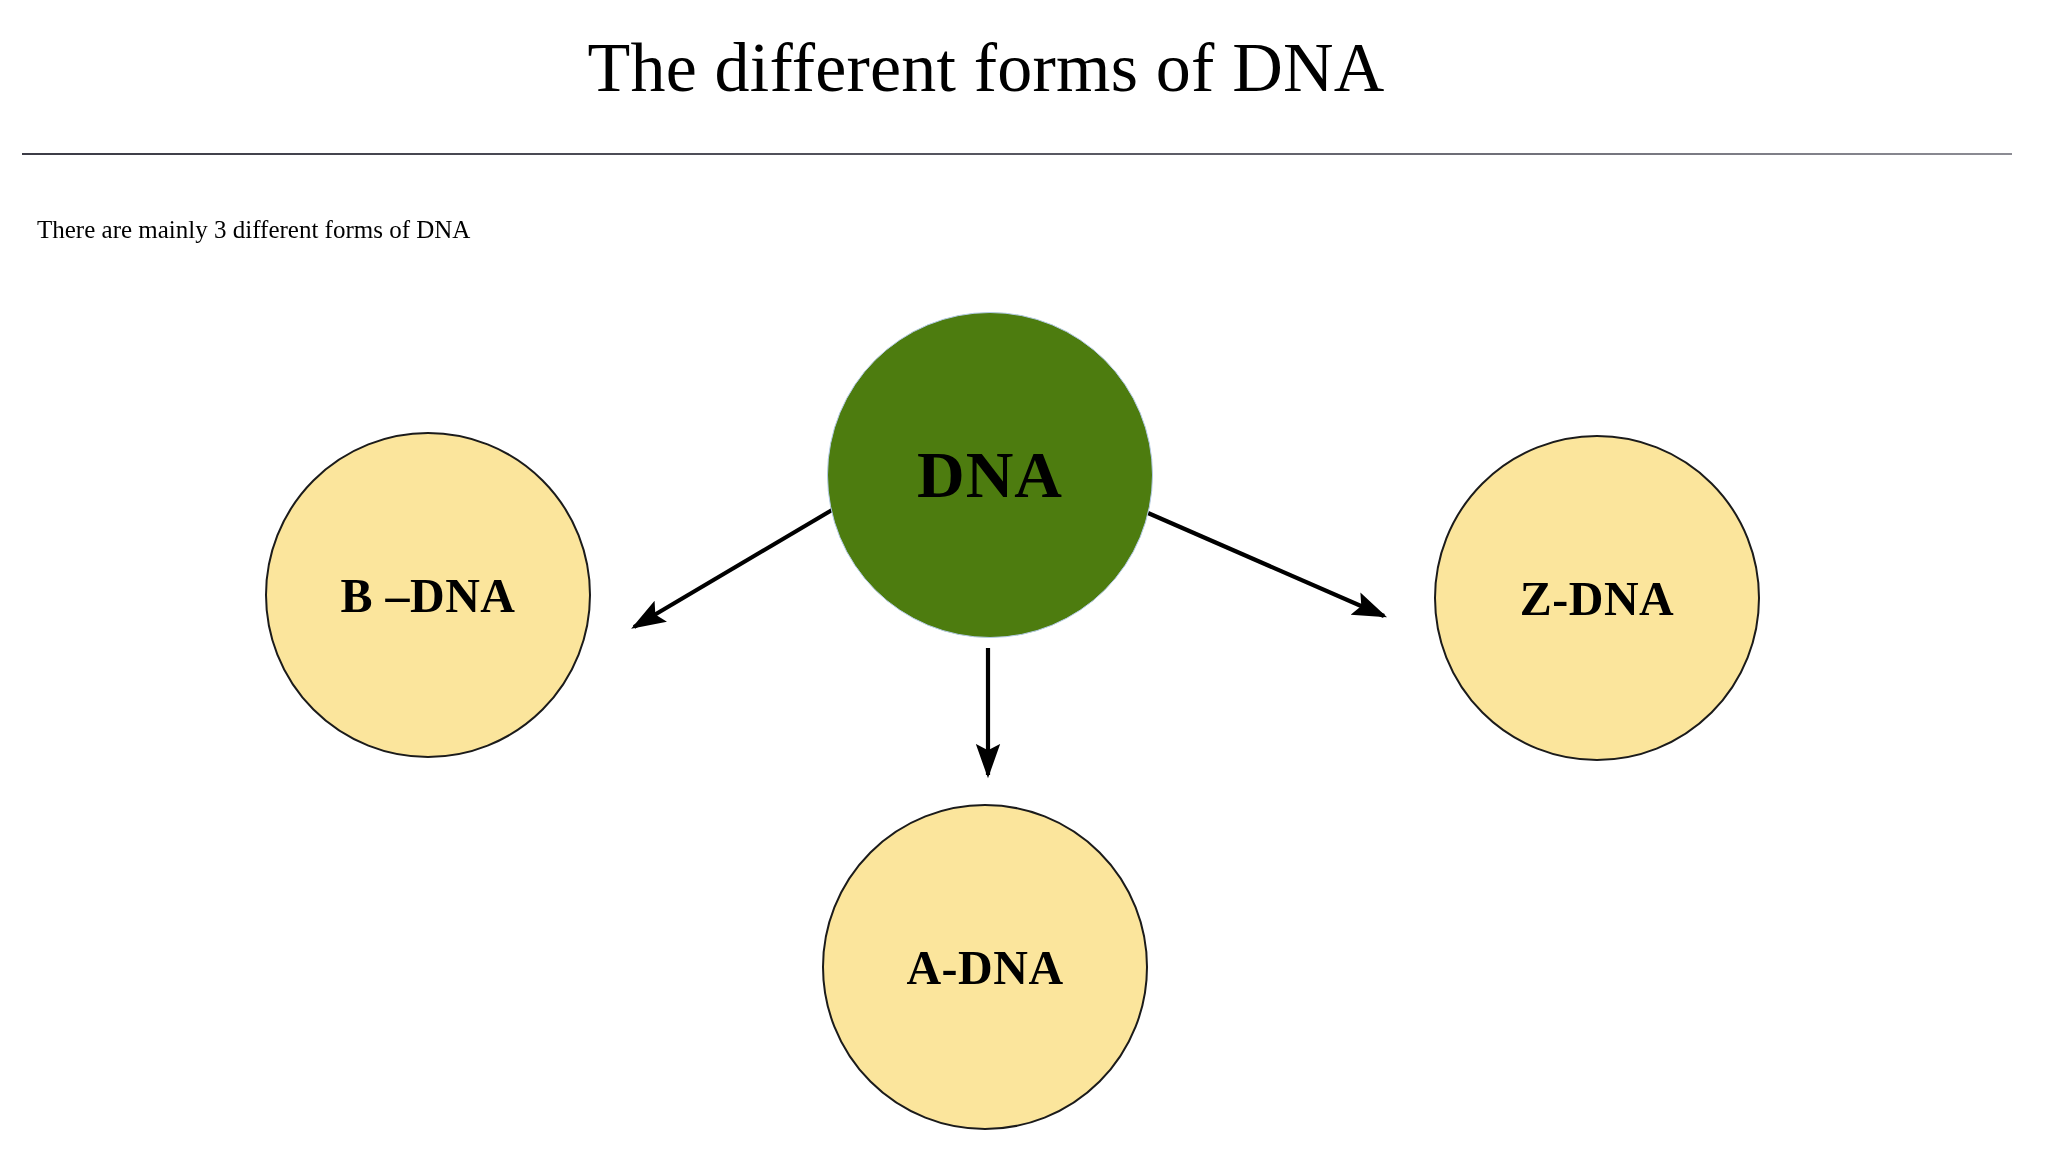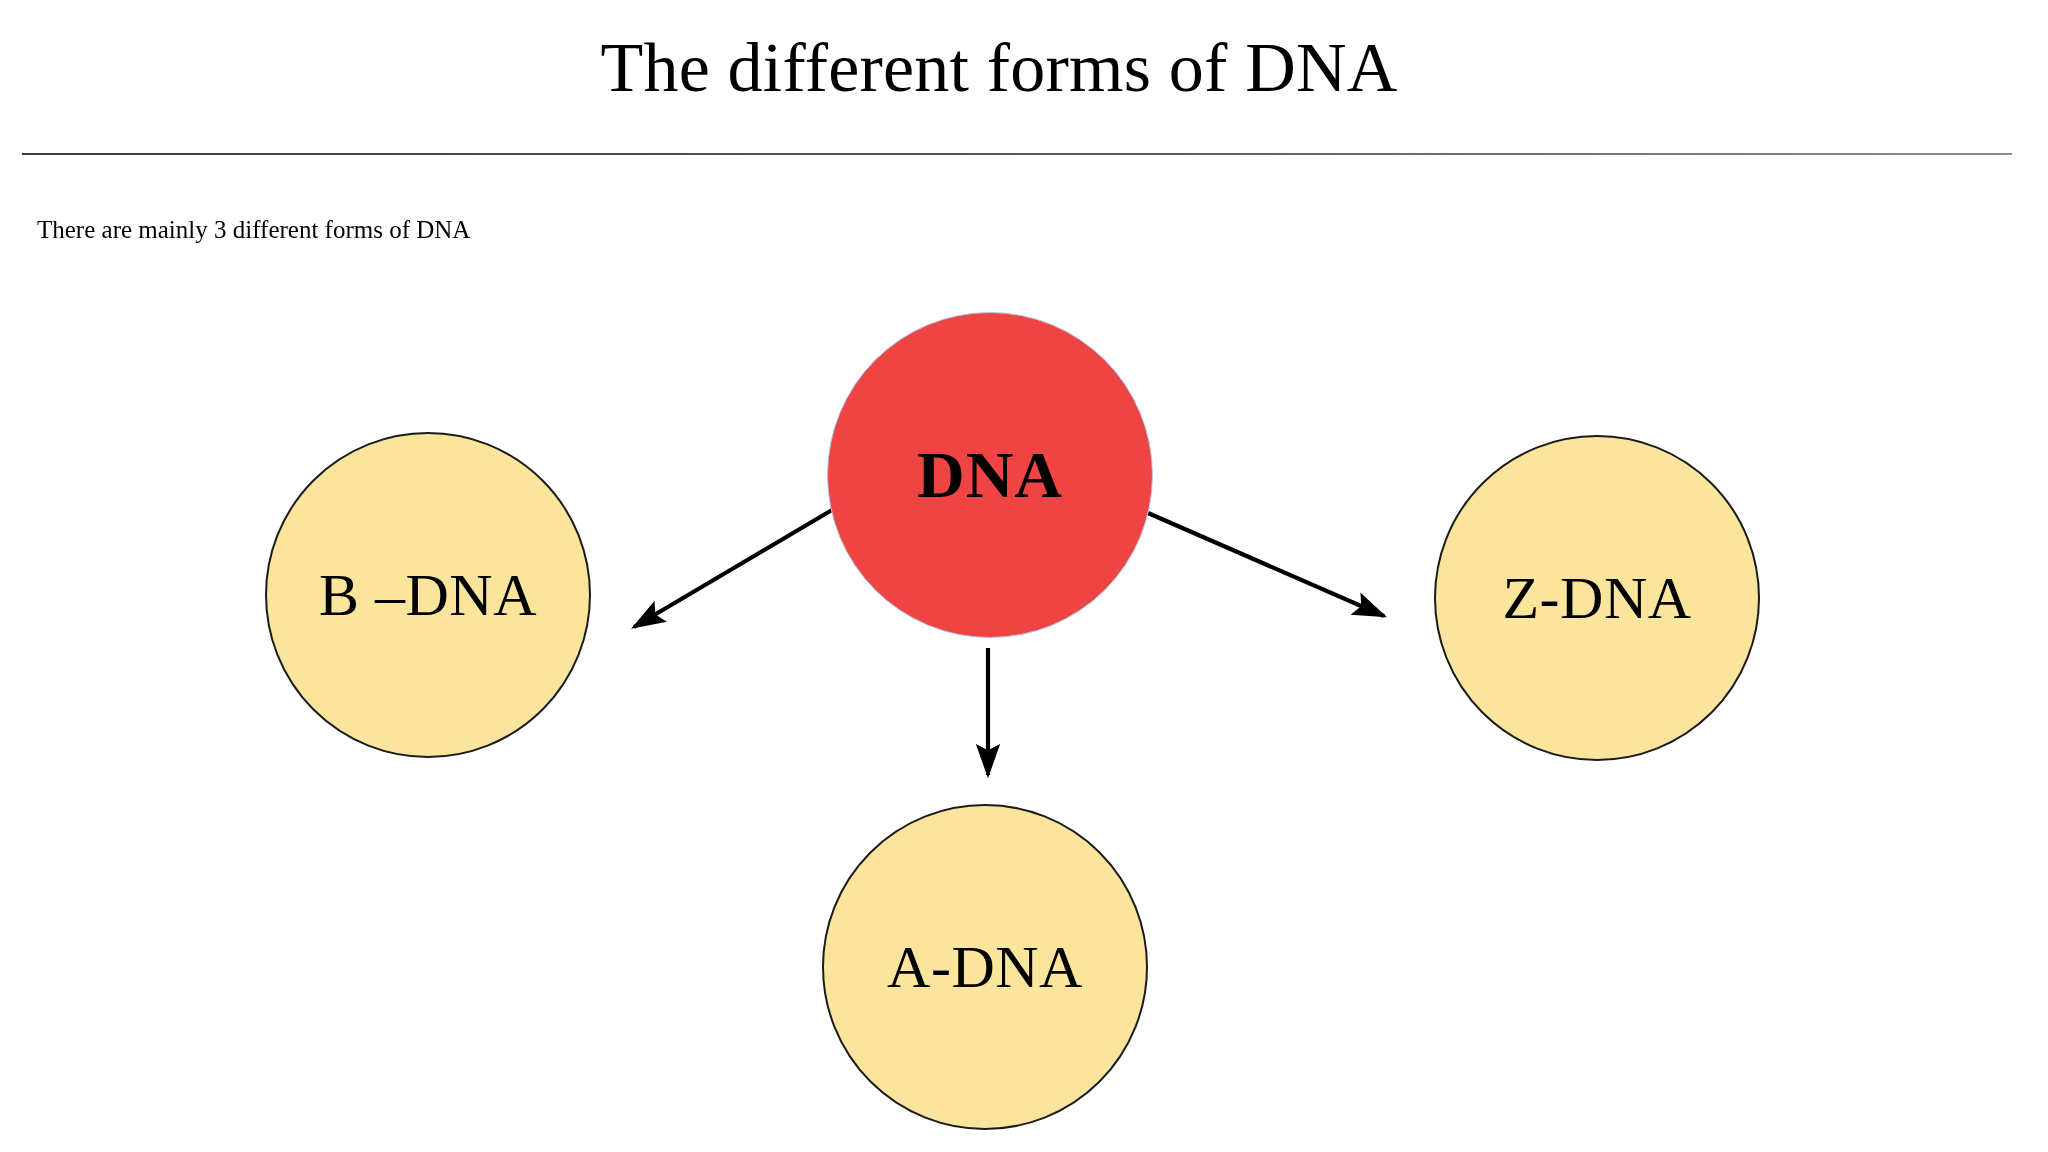--- a/index.html
+++ b/index.html
@@ -33,21 +33,20 @@
     top: 26px;
     width: 1972px;
     text-align: center;
     font-family: "Liberation Serif", "DejaVu Serif", serif;
     font-size: 70px;
     font-weight: 400;
     line-height: 84px;
     letter-spacing: 0.2px;
     color: #000000;
     white-space: nowrap;
-    margin-left: 13px;
   }
 
   
   .title-rule {
     position: absolute;
     left: 22px;
     top: 153px;
     width: 1990px;
     height: 2px;
     background: linear-gradient(to right, #3c3c46 0%, #5a5a64 55%, #8c8c94 100%);
@@ -101,39 +100,39 @@
     text-align: center;
     user-select: none;
   }
 
   
   #node-dna {
     left: 827px;
     top: 312px;
     width: 326px;
     height: 326px;
-    background: #ef4444;
+    background: #4d7c0f;
     border: 1px solid #b4cbe7;
   }
   #node-dna .node-label {
     font-size: 66px;
     font-weight: 700;
     letter-spacing: 1px;
   }
 
   
   .node-leaf {
     background: #fbe59c;
     border: 2px solid #1b1b1b;
     width: 326px;
     height: 326px;
   }
   .node-leaf .node-label {
-    font-size: 60px;
-    font-weight: 400;
+    font-size: 48px;
+    font-weight: 700;
     letter-spacing: 0.5px;
   }
 
   #node-b-dna { left: 265px; top: 432px; }
   #node-z-dna { left: 1434px; top: 435px; }
   #node-a-dna { left: 822px; top: 804px; }
 </style>
 </head>
 <body>
 

